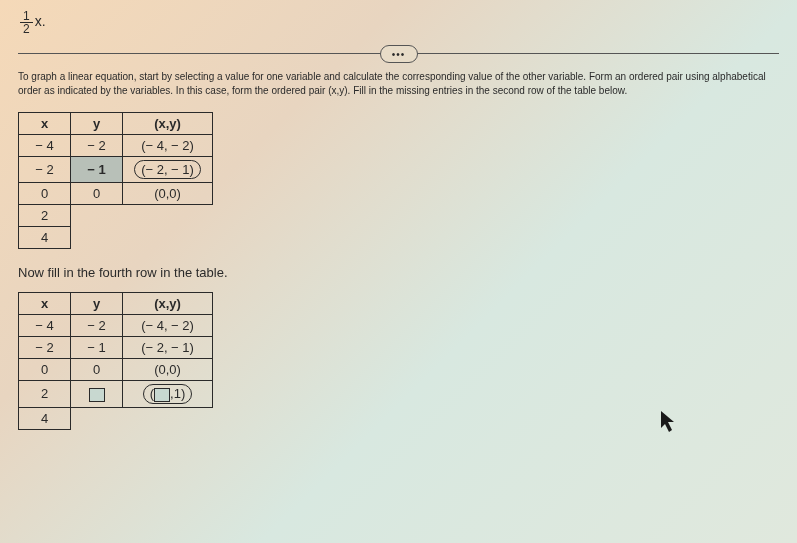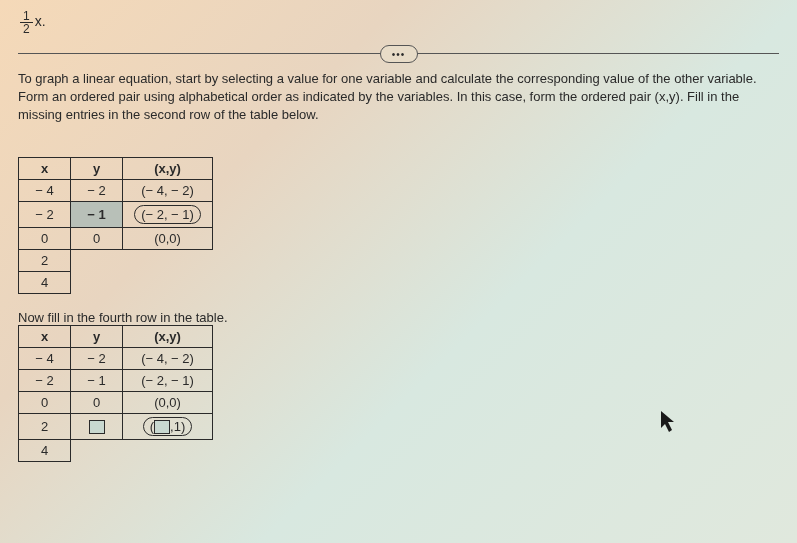--- a/index.html
+++ b/index.html
@@ -18,37 +18,37 @@
 .fraction { display: inline-block; vertical-align: middle; text-align: center; line-height: 1; margin: 0 2px; }
 .fraction .num { display: block; border-bottom: 1px solid #2a2a2a; padding: 0 3px; font-size: 12px; }
 .fraction .den { display: block; padding: 0 3px; font-size: 12px; }
 .hr-line { border: none; border-top: 1px solid #555; margin: 18px 0 16px 0; position: relative; }
 .hr-capsule {
   position: absolute; left: 50%; top: -9px; transform: translateX(-50%);
   width: 38px; height: 18px; border: 1px solid #555; border-radius: 9px;
   background: #e8dcc8; display: flex; align-items: center; justify-content: center;
   font-size: 10px; letter-spacing: 1px;
 }
-.instruction { font-size: 13px; line-height: 1.4; margin-bottom: 32px; }
+.instruction { font-size: 10px; line-height: 1.4; margin-bottom: 14px; }
 table { border-collapse: collapse; margin-bottom: 16px; }
 th, td { border: 1.5px solid #2a2a2a; padding: 3px 8px; text-align: center; min-width: 52px; height: 22px; font-size: 13px; }
 th { font-weight: bold; }
 .col-xy { min-width: 90px; text-align: center; }
 .noborder { border: none; }
 .input-cell { background: #b8c0b8; font-weight: bold; }
 .circled { display: inline-block; border: 1.5px solid #2a2a2a; border-radius: 14px; padding: 1px 6px; }
 .input-box {
   display: inline-block; width: 16px; height: 14px; border: 1.5px solid #2a2a2a;
   vertical-align: middle; background: #c8d8d0;
 }
 .cursor {
   position: absolute; left: 660px; top: 410px; width: 0; height: 0;
 }
 .cursor svg { width: 18px; height: 24px; }
-.mid-text { font-size: 13px; }
+.mid-text { font-size: 13px; margin-bottom: 12px; }
 </style>
 </head>
 <body>
 
 <div class="question-text">
   <span class="fraction">
     <span class="num">1</span>
     <span class="den">2</span>
   </span><span>x.</span>
 </div>

